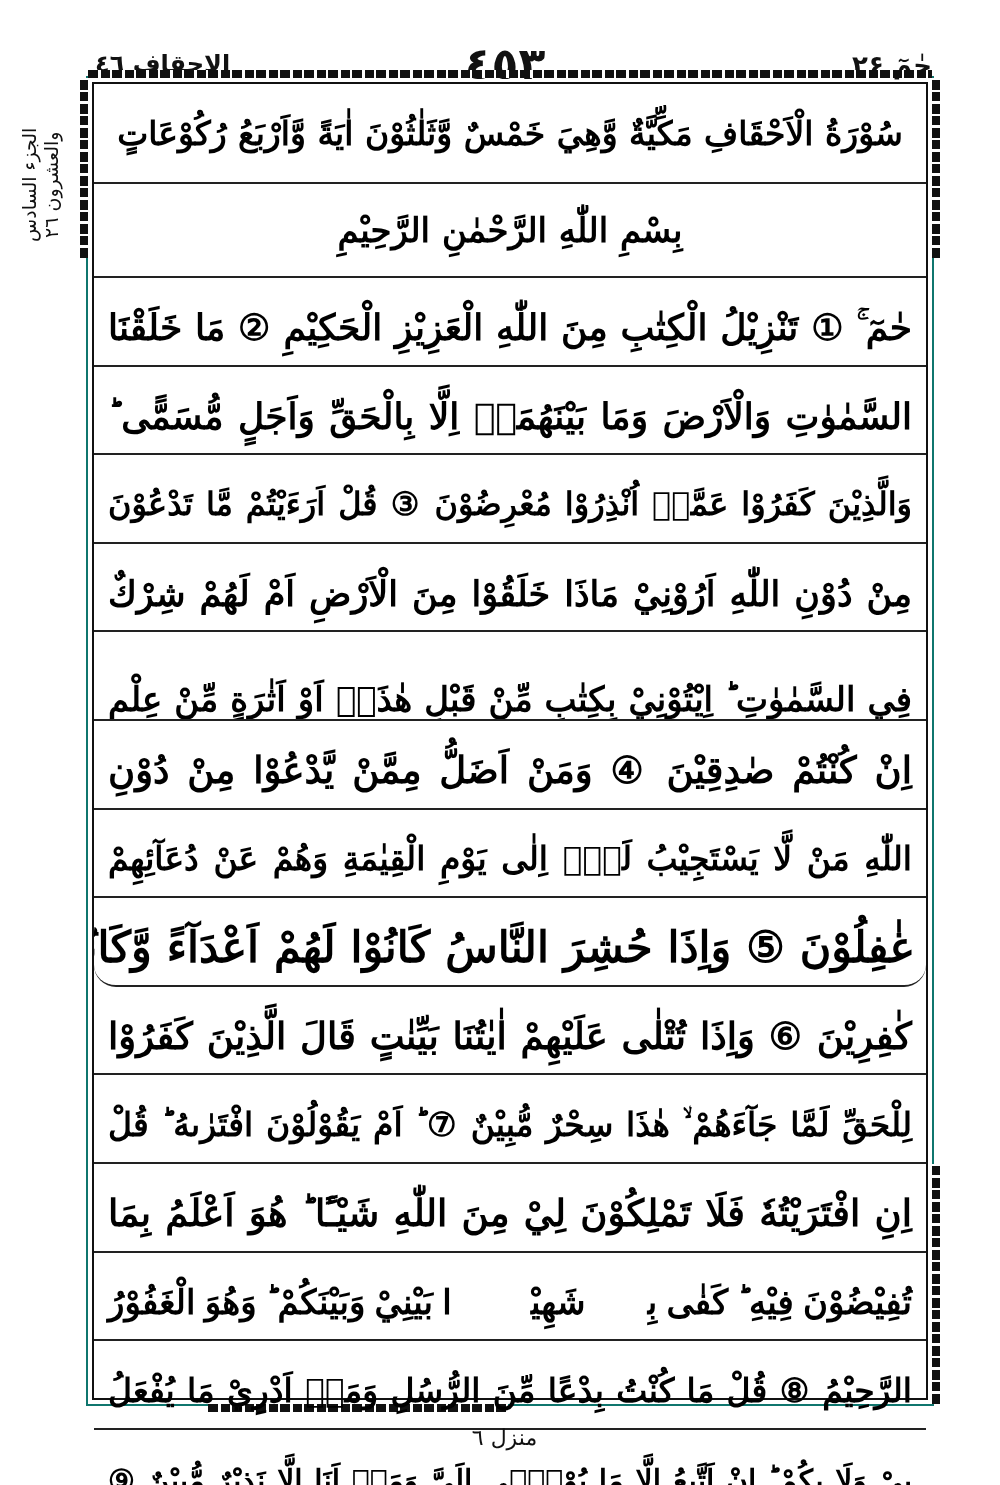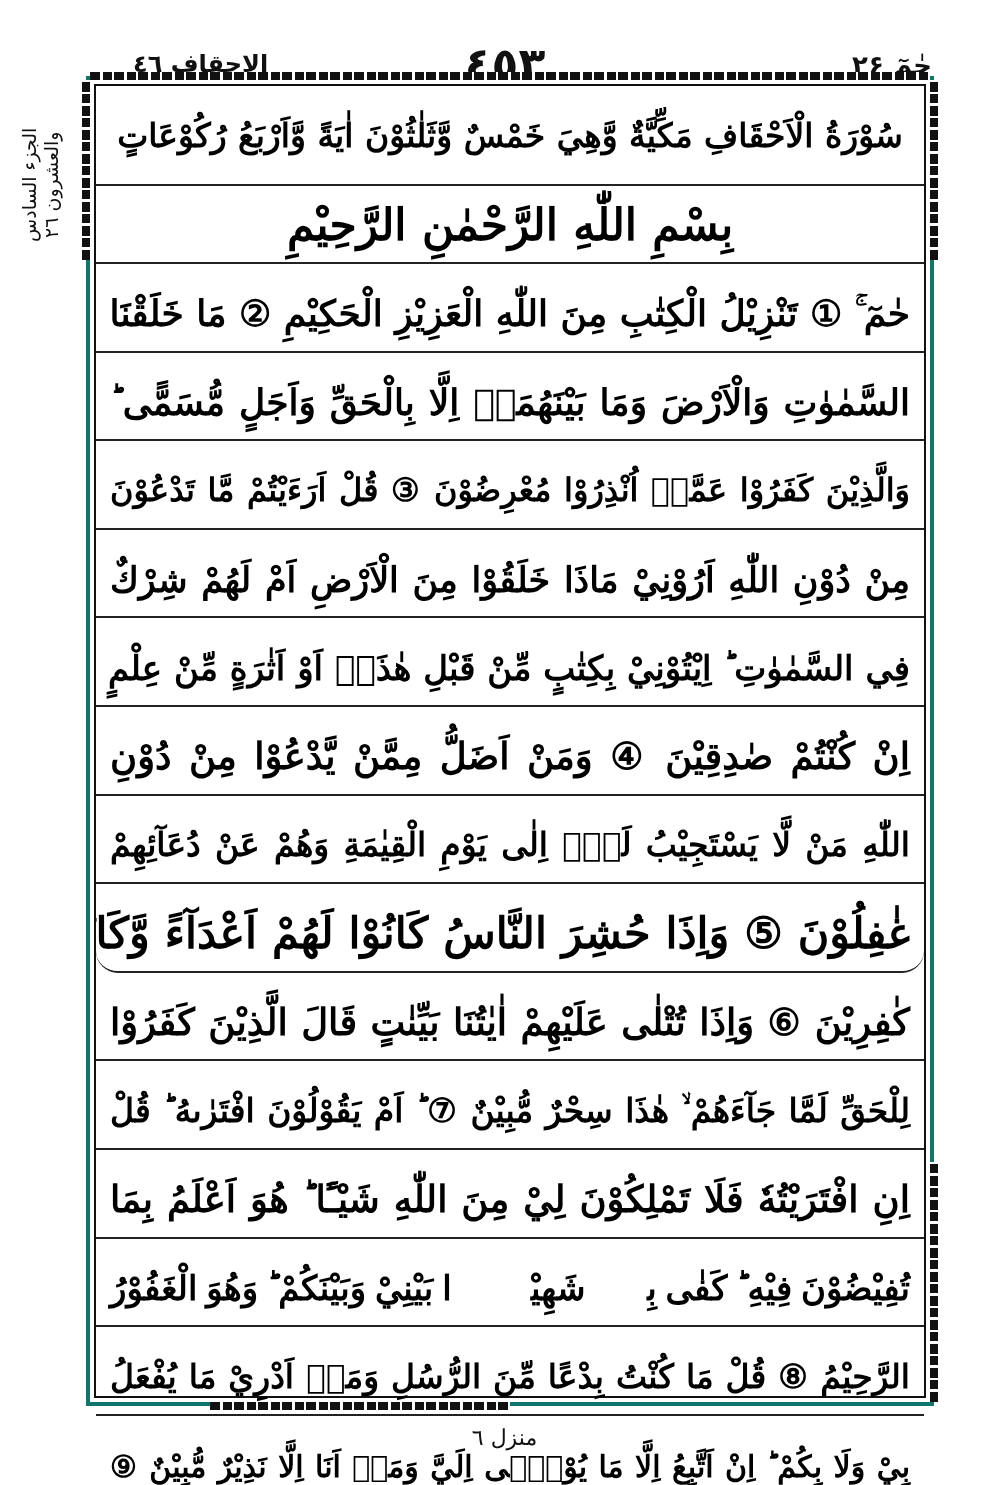--- a/index.html
+++ b/index.html
@@ -1,44 +1,44 @@
 <!DOCTYPE html>
 <html><head>
 <meta charset="utf-8">
 <style>
   html, body { margin:0; padding:0; background:#ffffff; }
   body { width:1000px; height:1485px; position:relative; overflow:hidden;
          font-family:"DejaVu Sans", sans-serif; color:#111; }
   .hdr { position:absolute; top:50px; font-weight:bold; direction:rtl; }
   #hdr-right { right:68px; font-size:26px;text-align:center; }
-  #hdr-left  { left:95px; font-size:24px;margin-left:38px; }
+  #hdr-left  { left:95px; font-size:24px; }
   #hdr-page  { left:10px; right:0; text-align:center; top:38px; font-size:44px; font-weight:900; }
   .margin-note { position:absolute; left:18px; top:100px; width:50px; height:170px;
                  writing-mode:vertical-rl; transform:rotate(180deg); font-size:19px;
                  direction:rtl; text-align:center; }
   .frame { position:absolute; left:86px; top:76px; width:848px; height:1330px;
-           box-sizing:border-box; border:4px solid #0f766e; }
+           box-sizing:border-box; border:2px solid #0f766e; }
   .frame-inner { position:absolute; left:4px; top:4px; right:4px; bottom:4px;
                  border:2px solid #111; }
   .orn { position:absolute; background:repeating-linear-gradient(90deg,#111 0 10px,#fff 10px 13px,#111 13px 22px,#fff 22px 24px); }
   .orn.top { left:0; top:-8px; height:8px; width:100%; }
   .orn.side-r { right:-8px; top:0; width:8px; height:180px;
                 background:repeating-linear-gradient(0deg,#111 0 10px,#fff 10px 13px,#111 13px 22px,#fff 22px 24px); }
   .orn.side-l { left:-8px; top:0; width:8px; height:180px;
                 background:repeating-linear-gradient(0deg,#111 0 10px,#fff 10px 13px,#111 13px 22px,#fff 22px 24px); }
   .orn.bot { left:120px; bottom:-8px; height:8px; width:300px; }
   .orn.side-r2 { right:-8px; bottom:0; width:8px; height:240px;
                 background:repeating-linear-gradient(0deg,#111 0 10px,#fff 10px 13px,#111 13px 22px,#fff 22px 24px); }
   .content { position:absolute; left:6px; right:6px; top:6px; bottom:6px; }
   .row { position:relative; box-sizing:border-box; border-bottom:2px solid #222;
          direction:rtl; display:flex; align-items:center; justify-content:center;
          font-family:"DejaVu Serif", serif; font-weight:bold; color:#000;
          white-space:nowrap; overflow:hidden; }
   .row.title { height:100px; font-size:33px; }
-  .row.bismillah { height:78px; font-size:44px; }
+  .row.bismillah { height:94px; font-size:34px; }
   .row.line { height:76.6px; font-size:37px; text-align-last:justify; justify-content:space-between; padding:0 14px;margin-top:12px; }
   .row:last-child { border-bottom:none; }
   .line-text { display:block; width:100%; text-align:justify; text-align-last:justify; }
   .footer { position:absolute; left:0; right:0; top:1425px; text-align:center;
             font-size:22px; direction:rtl; font-family:"DejaVu Serif", serif;padding-left:9px; }
 </style>
 </head>
 <body>
 
 <div class="hdr" id="hdr-right">حٰمٓ ۲۶</div>
@@ -63,21 +63,21 @@
       </div>
     <div class="row line" style="font-size: 36px;">
         <span class="line-text">السَّمٰوٰتِ وَالْاَرْضَ وَمَا بَيْنَهُمَاۤ اِلَّا بِالْحَقِّ وَاَجَلٍ مُّسَمًّى ؕ</span>
       </div>
     <div class="row line" style="font-size: 32px;">
         <span class="line-text">وَالَّذِيْنَ كَفَرُوْا عَمَّاۤ اُنْذِرُوْا مُعْرِضُوْنَ ③ قُلْ اَرَءَيْتُمْ مَّا تَدْعُوْنَ</span>
       </div>
     <div class="row line" style="font-size: 35px;">
         <span class="line-text">مِنْ دُوْنِ اللّٰهِ اَرُوْنِيْ مَاذَا خَلَقُوْا مِنَ الْاَرْضِ اَمْ لَهُمْ شِرْكٌ</span>
       </div>
-    <div class="row line" style="font-size: 34px;">
+    <div class="row line" style="font-size: 34px; align-items: flex-end;">
         <span class="line-text">فِي السَّمٰوٰتِ ؕ اِيْتُوْنِيْ بِكِتٰبٍ مِّنْ قَبْلِ هٰذَاۤ اَوْ اَثٰرَةٍ مِّنْ عِلْمٍ</span>
       </div>
     <div class="row line">
         <span class="line-text">اِنْ كُنْتُمْ صٰدِقِيْنَ ④ وَمَنْ اَضَلُّ مِمَّنْ يَّدْعُوْا مِنْ دُوْنِ</span>
       </div>
     <div class="row line" style="font-size: 33px; justify-content: center;">
         <span class="line-text">اللّٰهِ مَنْ لَّا يَسْتَجِيْبُ لَهٗۤ اِلٰى يَوْمِ الْقِيٰمَةِ وَهُمْ عَنْ دُعَآئِهِمْ</span>
       </div>
     <div class="row line" style="font-size: 43px; border-radius: 22px;">
         <span class="line-text">غٰفِلُوْنَ ⑤ وَاِذَا حُشِرَ النَّاسُ كَانُوْا لَهُمْ اَعْدَآءً وَّكَانُوْا بِعِبَادَتِهِمْ</span>

